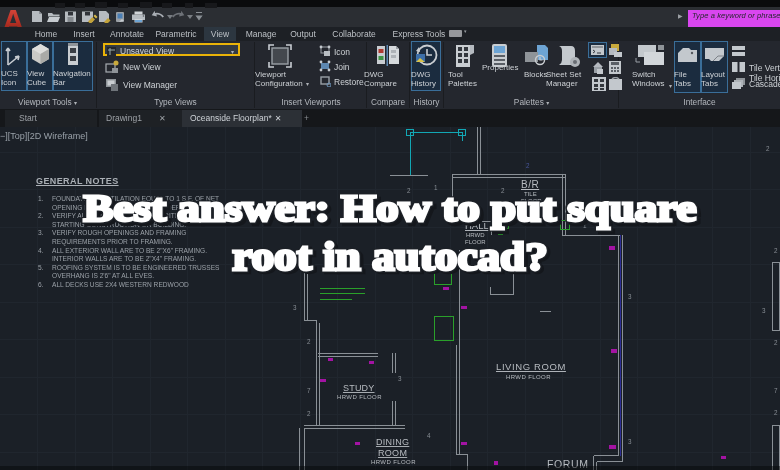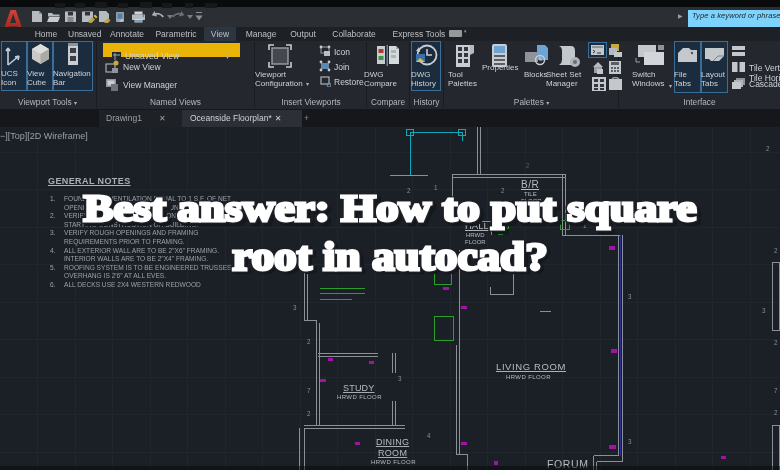--- a/index.html
+++ b/index.html
@@ -10,42 +10,42 @@
 
 
 #titlebar { position:absolute; top:7px; left:0; width:780px; height:20px; background:#2b2e33; }
 #tabrow { position:absolute; top:27px; left:0; width:780px; height:14px; background:#1d2025; }
 .rtab { position:absolute; top:0; height:14px; color:#bcc0c5; font-size:8.5px; line-height:14px; text-align:center; }
 .rtab.active { background:#2c3640; }
 #alogo { position:absolute; top:9px; left:2px; width:21px; height:27px; font-weight:bold; font-size:31px; line-height:26px; text-align:center; background:linear-gradient(180deg,#d4453a 0%,#bb3226 45%,#7c1b11 100%); -webkit-background-clip:text; color:transparent; }
 .qat { position:absolute; top:10px; height:13px; }
 #apptitle { position:absolute; top:11px; left:341px; width:280px; font-size:8.8px; color:#c6cacd; }
 #searcharrow { position:absolute; top:12px; left:678px; color:#9a9ea3; font-size:6px; }
-#searchbox { position:absolute; top:10px; left:688px; width:92px; height:18px; background:#7dd3fc; color:#24262b; font-style:italic; font-size:7.5px; line-height:12px; padding-left:4px; letter-spacing:0.1px; white-space:nowrap; overflow:hidden; }
+#searchbox { position:absolute; top:10px; left:688px; width:92px; height:18px; background:#d946ef; color:#24262b; font-style:italic; font-size:7.5px; line-height:12px; padding-left:4px; letter-spacing:0.1px; white-space:nowrap; overflow:hidden; }
 
 
 #ribbon { position:absolute; top:41px; left:0; width:780px; height:68px; background:#24272e; }
 .psep { position:absolute; top:1px; width:1px; height:66px; background:#1a1c20; }
 .plabel { position:absolute; top:55px; height:12px; font-size:8.3px; color:#b4b8be; text-align:center; line-height:12px; }
 .btn-toggle { position:absolute; border:1px solid #3a6e99; background:#1b2c3f; }
 .blabel { position:absolute; font-size:8px; color:#ced2d6; line-height:9.3px; }
 .rowitem { position:absolute; font-size:8.5px; color:#ced2d6; white-space:nowrap; }
 .caret { color:#aeb2b7; font-size:6px; }
 
 
 #filetabbar { position:absolute; top:109px; left:0; width:780px; height:18px; background:#15171a; }
 .ftab { position:absolute; top:1px; height:17px; font-size:8.5px; line-height:16px; color:#9da1a6; }
 .ftab .x { margin-left:7px; color:#9da1a6; font-size:8px; }
 
 
 #canvas { position:absolute; top:127px; left:0; width:780px; height:343px; background:#1b2027; }
 #vplabel { position:absolute; top:4px; left:0px; color:#99a0a8; font-size:9px; }
 
 
-#notes { position:absolute; top:49px; left:36px; width:230px; color:#9ba1a8;margin-left:12px; }
+#notes { position:absolute; top:49px; left:36px; width:230px; color:#9ba1a8; }
 #notes h3 { font-size:9px; font-weight:bold; letter-spacing:0.4px; color:#abb0b6; text-decoration:underline; margin-bottom:9px; }
 #notes ol { list-style:none; font-size:6.6px; letter-spacing:0px; }
 #notes li { position:relative; padding-left:16px; margin-bottom:0; line-height:8.6px; }
 #notes li:before { content:attr(data-n) "."; position:absolute; left:2px; }
 
 
 .bigtxt { position:absolute; width:780px; text-align:center; font-family:"Liberation Serif", serif; font-weight:bold; line-height:1; white-space:nowrap; transform-origin:390px 0; }
 #big1 { font-size:37.5px; transform:scaleX(1.2); }
 #big2 { font-size:40px; transform:scaleX(1.13); }
 .bigtxt .sh { position:absolute; left:2.5px; top:2.5px; width:780px; color:#14171c; -webkit-text-stroke:4.5px #14171c; }
@@ -100,21 +100,21 @@
         <rect x="112" y="1" width="10" height="5"></rect>
         <rect x="135" y="1" width="8" height="5"></rect>
         <rect x="155" y="1" width="12" height="5"></rect>
       </g>
     </svg>
 <div id="searcharrow">▶</div>
 <div id="searchbox">Type a keyword or phrase</div>
 
 <div id="tabrow">
   <div class="rtab" style="left:30px; width:32px;">Home</div>
-  <div class="rtab" style="left:68px; width:32px;">Unsaved</div>
+  <div class="rtab" style="left:68px; width:32px;">Insert</div>
   <div class="rtab" style="left:104px; width:46px;">Annotate</div>
   <div class="rtab" style="left:150px; width:52px;">Parametric</div>
   <div class="rtab active" style="left:204px; width:32px;">View</div>
   <div class="rtab" style="left:240px; width:42px;">Manage</div>
   <div class="rtab" style="left:284px; width:38px;">Output</div>
   <div class="rtab" style="left:326px; width:56px;">Collaborate</div>
   <div class="rtab" style="left:386px; width:66px;">Express Tools</div>
   <div class="abs" style="left:449px; top:3px; width:13px; height:7px; background:#96989c; border-radius:1px;"></div>
       <div class="abs" style="left:464px; top:1px; color:#9a9ea3; font-size:5px;">▾</div>
 </div>
@@ -145,41 +145,41 @@
     <rect x="3" y="0" width="10" height="22" fill="#c9cdd1"></rect>
     <rect x="3" y="0" width="10" height="3" fill="#8f9499"></rect>
     <rect x="5" y="5" width="6" height="5" fill="#3a3e44"></rect>
     <rect x="5" y="13" width="6" height="5" fill="#3a3e44"></rect>
   </svg>
   <div class="blabel" style="left:1px; top:28px; width:26px;">UCS<br>Icon</div>
   <div class="blabel" style="left:27px; top:28px; width:26px;">View<br>Cube</div>
   <div class="blabel" style="left:53px; top:28px; width:40px;">Navigation<br>Bar</div>
   <div class="plabel" style="left:0px; width:95px;">Viewport Tools <span class="caret">▾</span></div>
 
-  <div class="abs" style="left:103px; top:2px; width:137px; height:13px; background:#343a42; border:7px solid #eab308;">
+  <div class="abs" style="left:103px; top:2px; width:137px; height:13px; background:#343a42; border:2px solid #eab308;">
     <svg class="abs" style="left:2px; top:2px;" width="9" height="9">
           <rect x="0" y="0" width="9" height="9" fill="#23262b"></rect>
           <path d="M1 3 h7 M3 1 v7" stroke="#9aa" stroke-width="1"></path>
         </svg>
     <span style="position:absolute; left:15px; top:1px; font-size:8.5px; color:#d2d6da;">Unsaved View</span>
     <span class="caret" style="position:absolute; right:4px; top:3px;">▾</span>
   </div>
   <svg class="abs" style="left:105px; top:19px;" width="14" height="13" viewBox="0 0 14 13">
     <rect x="1" y="4" width="9" height="8" fill="none" stroke="#a8adb2" stroke-width="1.2"></rect>
     <circle cx="11" cy="3" r="2.5" fill="#c8a93c"></circle>
     <rect x="7" y="8" width="6" height="5" fill="#8f9499"></rect>
   </svg>
   <div class="rowitem" style="left:123px; top:21px;">New View</div>
   <svg class="abs" style="left:105px; top:37px;" width="14" height="13" viewBox="0 0 14 13">
     <rect x="1" y="1" width="10" height="8" fill="#8f9499"></rect>
     <rect x="2.5" y="2.5" width="7" height="5" fill="#c9cdd1"></rect>
     <rect x="6" y="6" width="7" height="7" fill="#6f747a"></rect>
   </svg>
   <div class="rowitem" style="left:123px; top:39px;">View Manager</div>
-  <div class="plabel" style="left:97px; width:157px;">Named Views</div>
+  <div class="plabel" style="left:97px; width:157px;">Type Views</div>
 
   <svg class="abs" style="left:268px; top:3px;" width="24" height="24" viewBox="0 0 24 24">
     <rect x="4" y="4" width="16" height="16" fill="#44484e" stroke="#9aa0a6" stroke-width="1.4"></rect>
     <g stroke="#c8cdd2" stroke-width="1.6" fill="none">
       <path d="M1 6 v-5 h5 M18 1 h5 v5 M23 18 v5 h-5 M6 23 h-5 v-5"></path>
     </g>
   </svg>
   <div class="blabel" style="left:255px; top:29px; width:54px;">Viewport<br>Configuration</div>
   <span class="caret abs" style="left:306px; top:39px;">▾</span>
   <svg class="abs" style="left:319px; top:4px;" width="12" height="12" viewBox="0 0 12 12">
@@ -343,20 +343,21 @@
   <svg class="abs" style="left:732px; top:37px;" width="13" height="11">
         <rect x="4" y="0" width="9" height="7" fill="#8f9499"></rect>
         <rect x="2" y="2" width="9" height="7" fill="#aeb3b8"></rect>
         <rect x="0" y="4" width="9" height="7" fill="#c3c8cd"></rect>
       </svg>
   <div class="rowitem" style="left:749px; top:38px;">Cascade</div>
   <div class="plabel" style="left:619px; width:161px;">Interface</div>
 </div>
 
 <div id="filetabbar">
+  <div class="ftab" style="left:5px; width:92px; background:#1e2125; padding-left:14px;">Start</div>
   <div class="ftab" style="left:99px; width:84px; background:#1e2125; padding-left:7px;">Drawing1<span class="x" style="margin-left:17px;">✕</span></div>
   <div class="ftab" style="left:182px; width:120px; background:#2c3036; padding-left:8px; color:#ced2d7;">Oceanside Floorplan*<span class="x" style="color:#ced2d7; margin-left:3px;">✕</span></div>
   <div class="ftab" style="left:304px; width:14px; color:#8a8e93;">+</div>
 </div>
 
 <div id="canvas">
   <svg width="780" height="343" viewBox="0 0 780 343" style="position:absolute;top:0;left:0;">
 
     <g stroke="#20262e" stroke-width="1" shape-rendering="crispEdges">
       <path d="M37.5 0 V343 M75 0 V343 M112.5 0 V343 M150 0 V343 M187.5 0 V343 M225 0 V343 M262.5 0 V343 M300 0 V343 M337.5 0 V343 M375 0 V343 M412.5 0 V343 M450 0 V343 M487.5 0 V343 M525 0 V343 M562.5 0 V343 M600 0 V343 M637.5 0 V343 M675 0 V343 M712.5 0 V343 M750 0 V343"></path>

